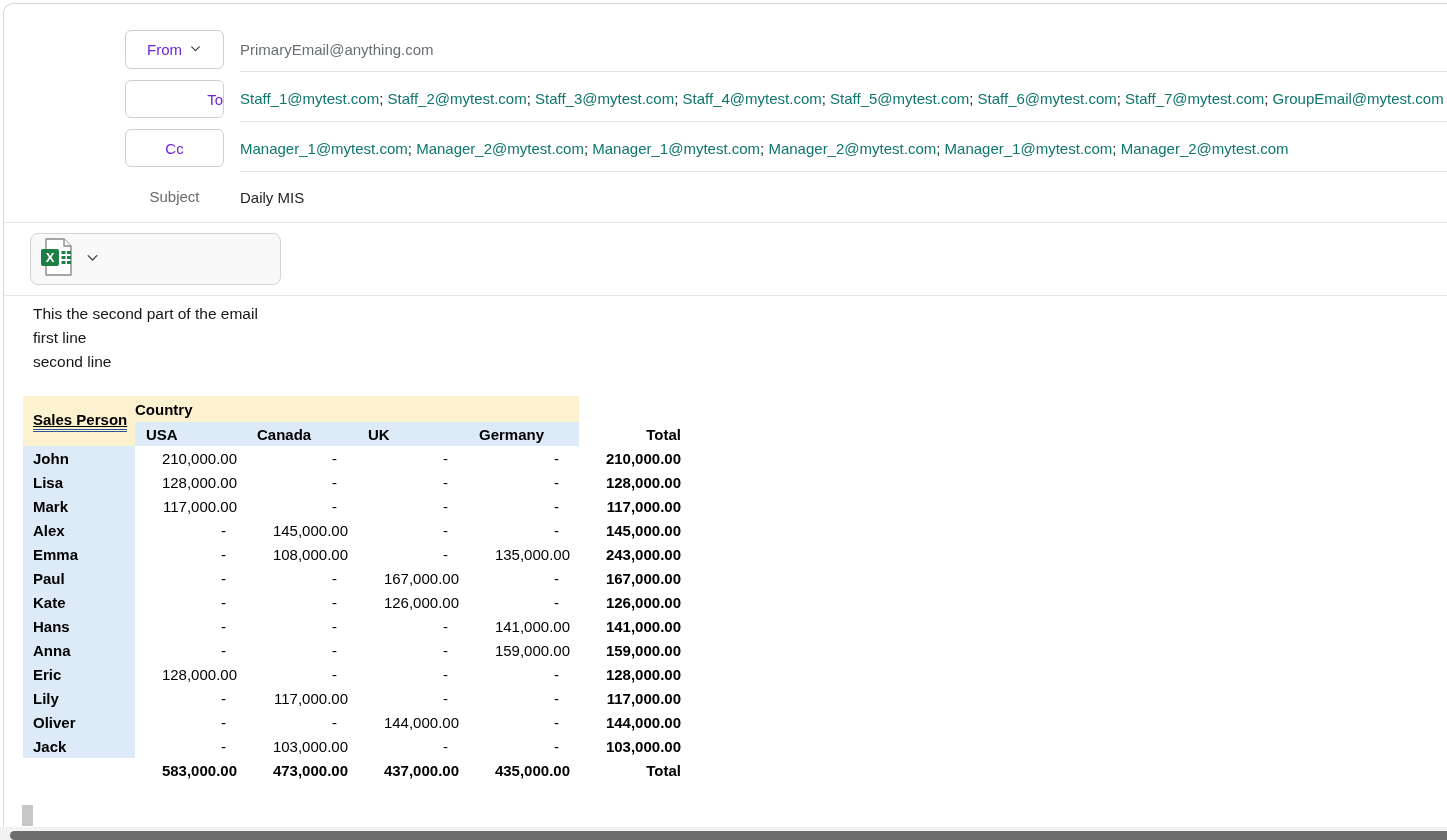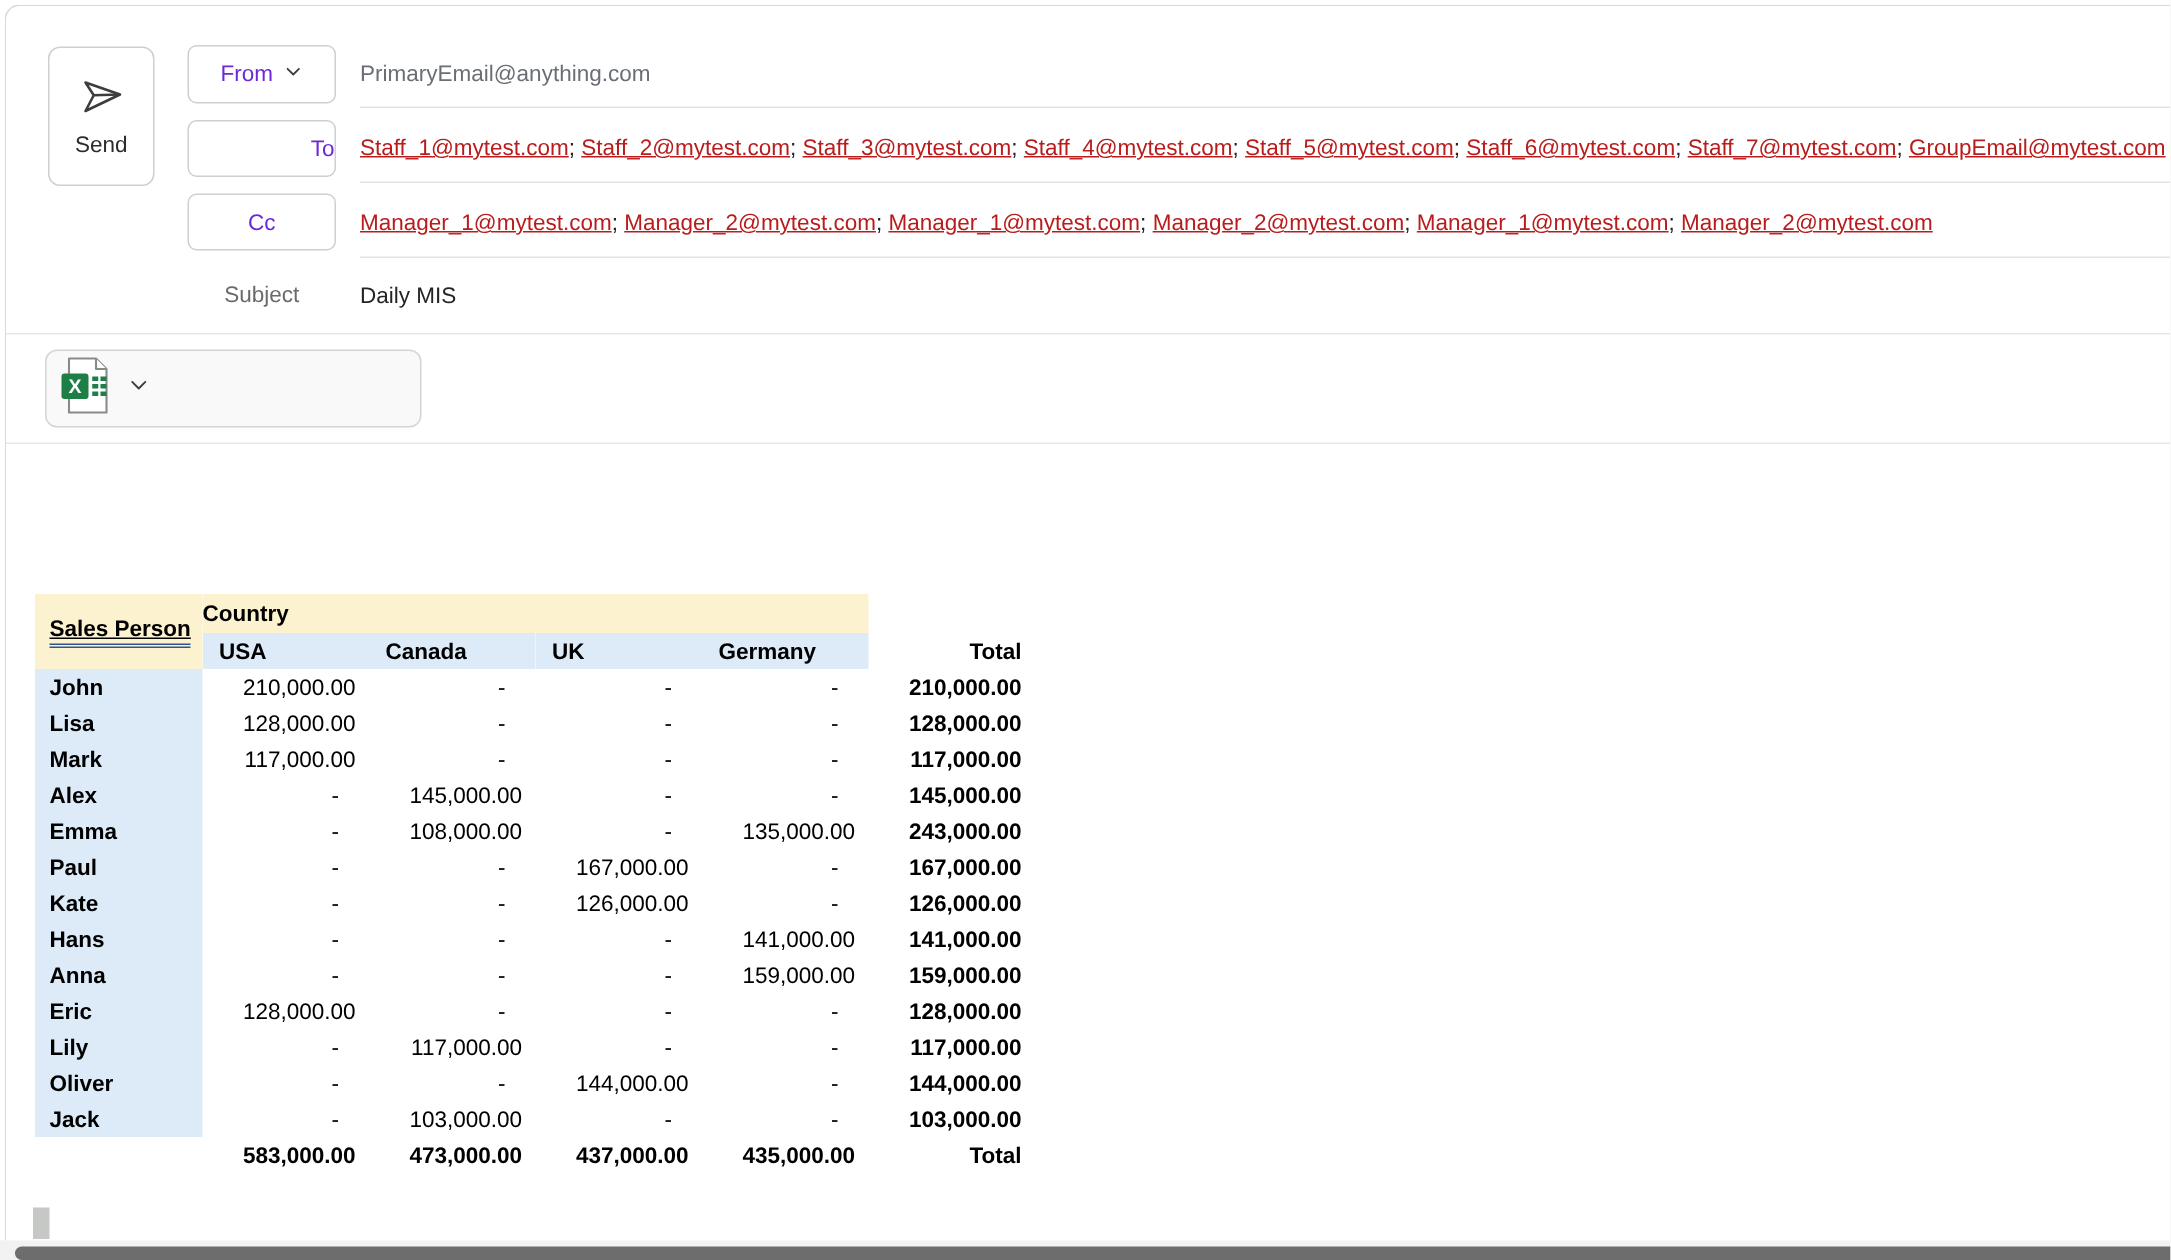--- a/index.html
+++ b/index.html
@@ -28,21 +28,21 @@
   .cc-btn   { top:129px; height:38px; }
 
   .subject-label { position:absolute; left:125px; top:188px; width:99px;
     text-align:center; font-size:15px; color:#6a6a6a; }
 
   .from-value { position:absolute; left:240px; top:41px; font-size:15px; color:#6a6f75; }
 
   .recipients { position:absolute; left:240px; font-size:15px; color:#242424; white-space:nowrap; }
   .to-recipients { top:90px; }
   .cc-recipients { top:140px; }
-  .recipients a { color:#b91c1c; text-decoration:underline; cursor:pointer; }
+  .recipients a { color:#0f766e; cursor:pointer; }
   .recipients span.sep { text-decoration:none; }
 
   .subject-value { position:absolute; left:240px; top:189px; font-size:15px; color:#242424; }
 
   .field-line { position:absolute; left:240px; right:0; height:1px; background:#e2e2e2; }
   .line-from { top:71px; } .line-to { top:121px; } .line-cc { top:171px; }
   .divider { position:absolute; left:4px; right:0; height:1px; background:#e7e7e7; }
   .div-subject { top:222px; } .div-attach { top:295px; }
 
   
@@ -79,29 +79,20 @@
   .h-scroll-thumb { position:absolute; left:10px; bottom:0; height:9px; width:1437px;
     background:#6d6d6d; border-radius:5px 0 0 5px; cursor:pointer; }
 </style>
 </head>
 <body>
 
 <div class="page">
 
   <div class="panel-border"></div>
 
-  <button class="send-btn">
-    <span>
-      <svg width="32" height="30" viewBox="0 0 32 30">
-        <path d="M5 24 L28 13 L5 5 L10.5 13.5 Z" fill="none" stroke="#3d3d3d" stroke-width="1.7" stroke-linejoin="round"></path>
-        <path d="M10.5 13.5 L28 13" fill="none" stroke="#3d3d3d" stroke-width="1.7"></path>
-      </svg>
-    </span>
-    <span class="send-label">Send</span>
-  </button>
 
   <button class="field-btn from-btn">
     <span>From</span>
     <span>
       <svg width="13" height="13" viewBox="0 0 24 24">
           <polyline points="5,9 12,16 19,9" fill="none" stroke="#3d3d3d" stroke-width="2.2" stroke-linecap="round" stroke-linejoin="round"></polyline>
         </svg>
     </span>
   </button>
   <div class="from-value">PrimaryEmail@anything.com</div>
@@ -141,20 +132,25 @@
     </span>
     <span>
       <svg width="15" height="15" viewBox="0 0 24 24">
           <polyline points="5,9 12,16 19,9" fill="none" stroke="#3d3d3d" stroke-width="2" stroke-linecap="round" stroke-linejoin="round"></polyline>
         </svg>
     </span>
   </div>
 
   <div class="divider div-attach"></div>
 
+  <div class="body-text">
+    <div>This the second part of the email</div>
+    <div>first line</div>
+    <div>second line</div>
+  </div>
 
   <table class="sales-table" id="sales-table">
     <colgroup>
       <col style="width:112px">
         <col style="width:111px">
         <col style="width:111px">
       <col style="width:111px">
         <col style="width:111px">
         <col style="width:111px">
     </colgroup>

